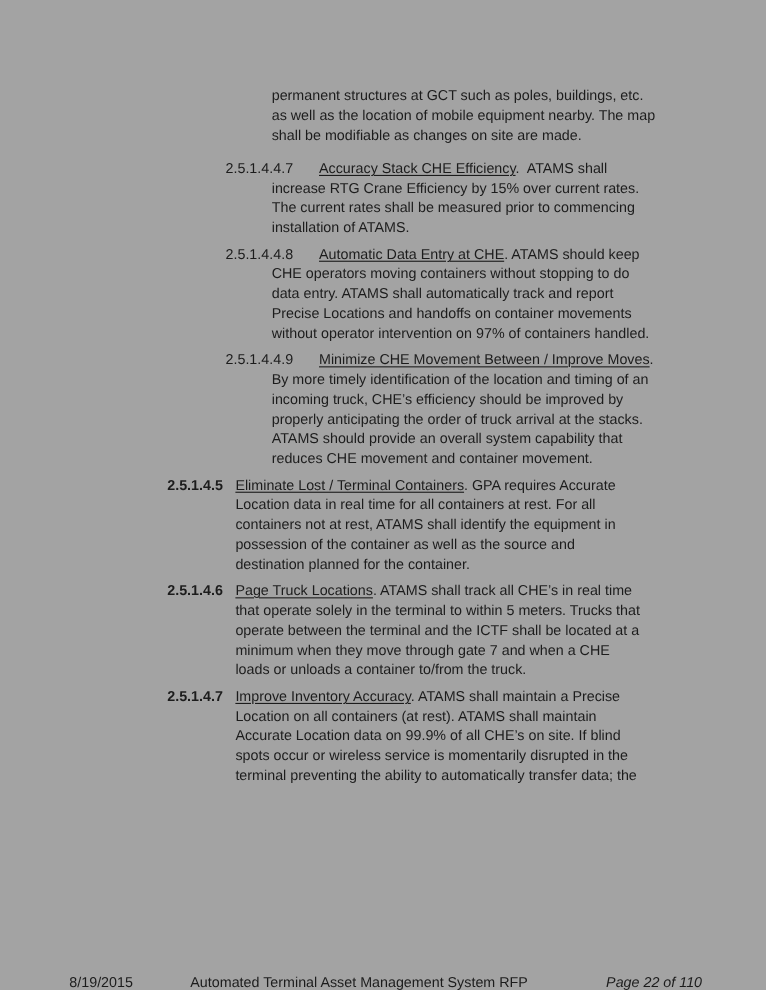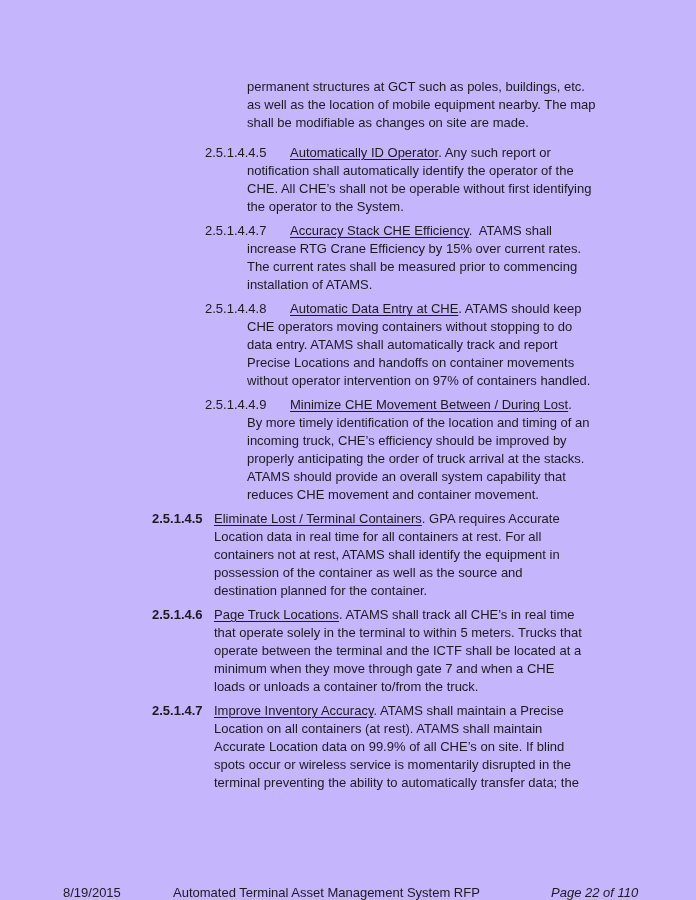--- a/index.html
+++ b/index.html
@@ -1,20 +1,20 @@
 <!DOCTYPE html>
 <html><head>
 <meta charset="utf-8">
 <style>
   html, body { margin: 0; padding: 0; background: #ffffff; }
   .page {
     position: relative;
     width: 696px;
     height: 900px;
-    background: #c4b5fd;
+    background: #a3a3a3;
     box-sizing: border-box;
     padding-top: 78px;
     overflow: hidden;
     font-family: "Liberation Sans", "DejaVu Sans", sans-serif;
     font-size: 13px;
     line-height: 18px;
     color: #1c1c1c;
   }
   p { margin: 0; }
   .intro {
@@ -56,38 +56,34 @@
 </style>
 </head>
 <body>
 
 <div class="page">
 
   <p class="intro">permanent structures at GCT such as poles, buildings, etc.
 as well as the location of mobile equipment nearby. The map
 shall be modifiable as changes on site are made.</p>
 
-  <p class="sec lvl5"><span class="num">2.5.1.4.4.5</span><span class="hd">Automatically ID Operator</span><span class="bd">. Any such report or
-notification shall automatically identify the operator of the
-CHE. All CHE’s shall not be operable without first identifying
-the operator to the System.</span></p>
 
 
   <p class="sec lvl5"><span class="num">2.5.1.4.4.7</span><span class="hd">Accuracy Stack CHE Efficiency</span><span class="bd">.&nbsp; ATAMS shall
 increase RTG Crane Efficiency by 15% over current rates.
 The current rates shall be measured prior to commencing
 installation of ATAMS.</span></p>
 
   <p class="sec lvl5"><span class="num">2.5.1.4.4.8</span><span class="hd">Automatic Data Entry at CHE</span><span class="bd">. ATAMS should keep
 CHE operators moving containers without stopping to do
 data entry. ATAMS shall automatically track and report
 Precise Locations and handoffs on container movements
 without operator intervention on 97% of containers handled.</span></p>
 
-  <p class="sec lvl5"><span class="num">2.5.1.4.4.9</span><span class="hd">Minimize CHE Movement Between / During Lost</span><span class="bd">.
+  <p class="sec lvl5"><span class="num">2.5.1.4.4.9</span><span class="hd">Minimize CHE Movement Between / Improve Moves</span><span class="bd">.
 By more timely identification of the location and timing of an
 incoming truck, CHE’s efficiency should be improved by
 properly anticipating the order of truck arrival at the stacks.
 ATAMS should provide an overall system capability that
 reduces CHE movement and container movement.</span></p>
 
   <p class="sec lvl4"><span class="num">2.5.1.4.5</span><span class="hd">Eliminate Lost / Terminal Containers</span><span class="bd">. GPA requires Accurate
 Location data in real time for all containers at rest. For all
 containers not at rest, ATAMS shall identify the equipment in
 possession of the container as well as the source and

